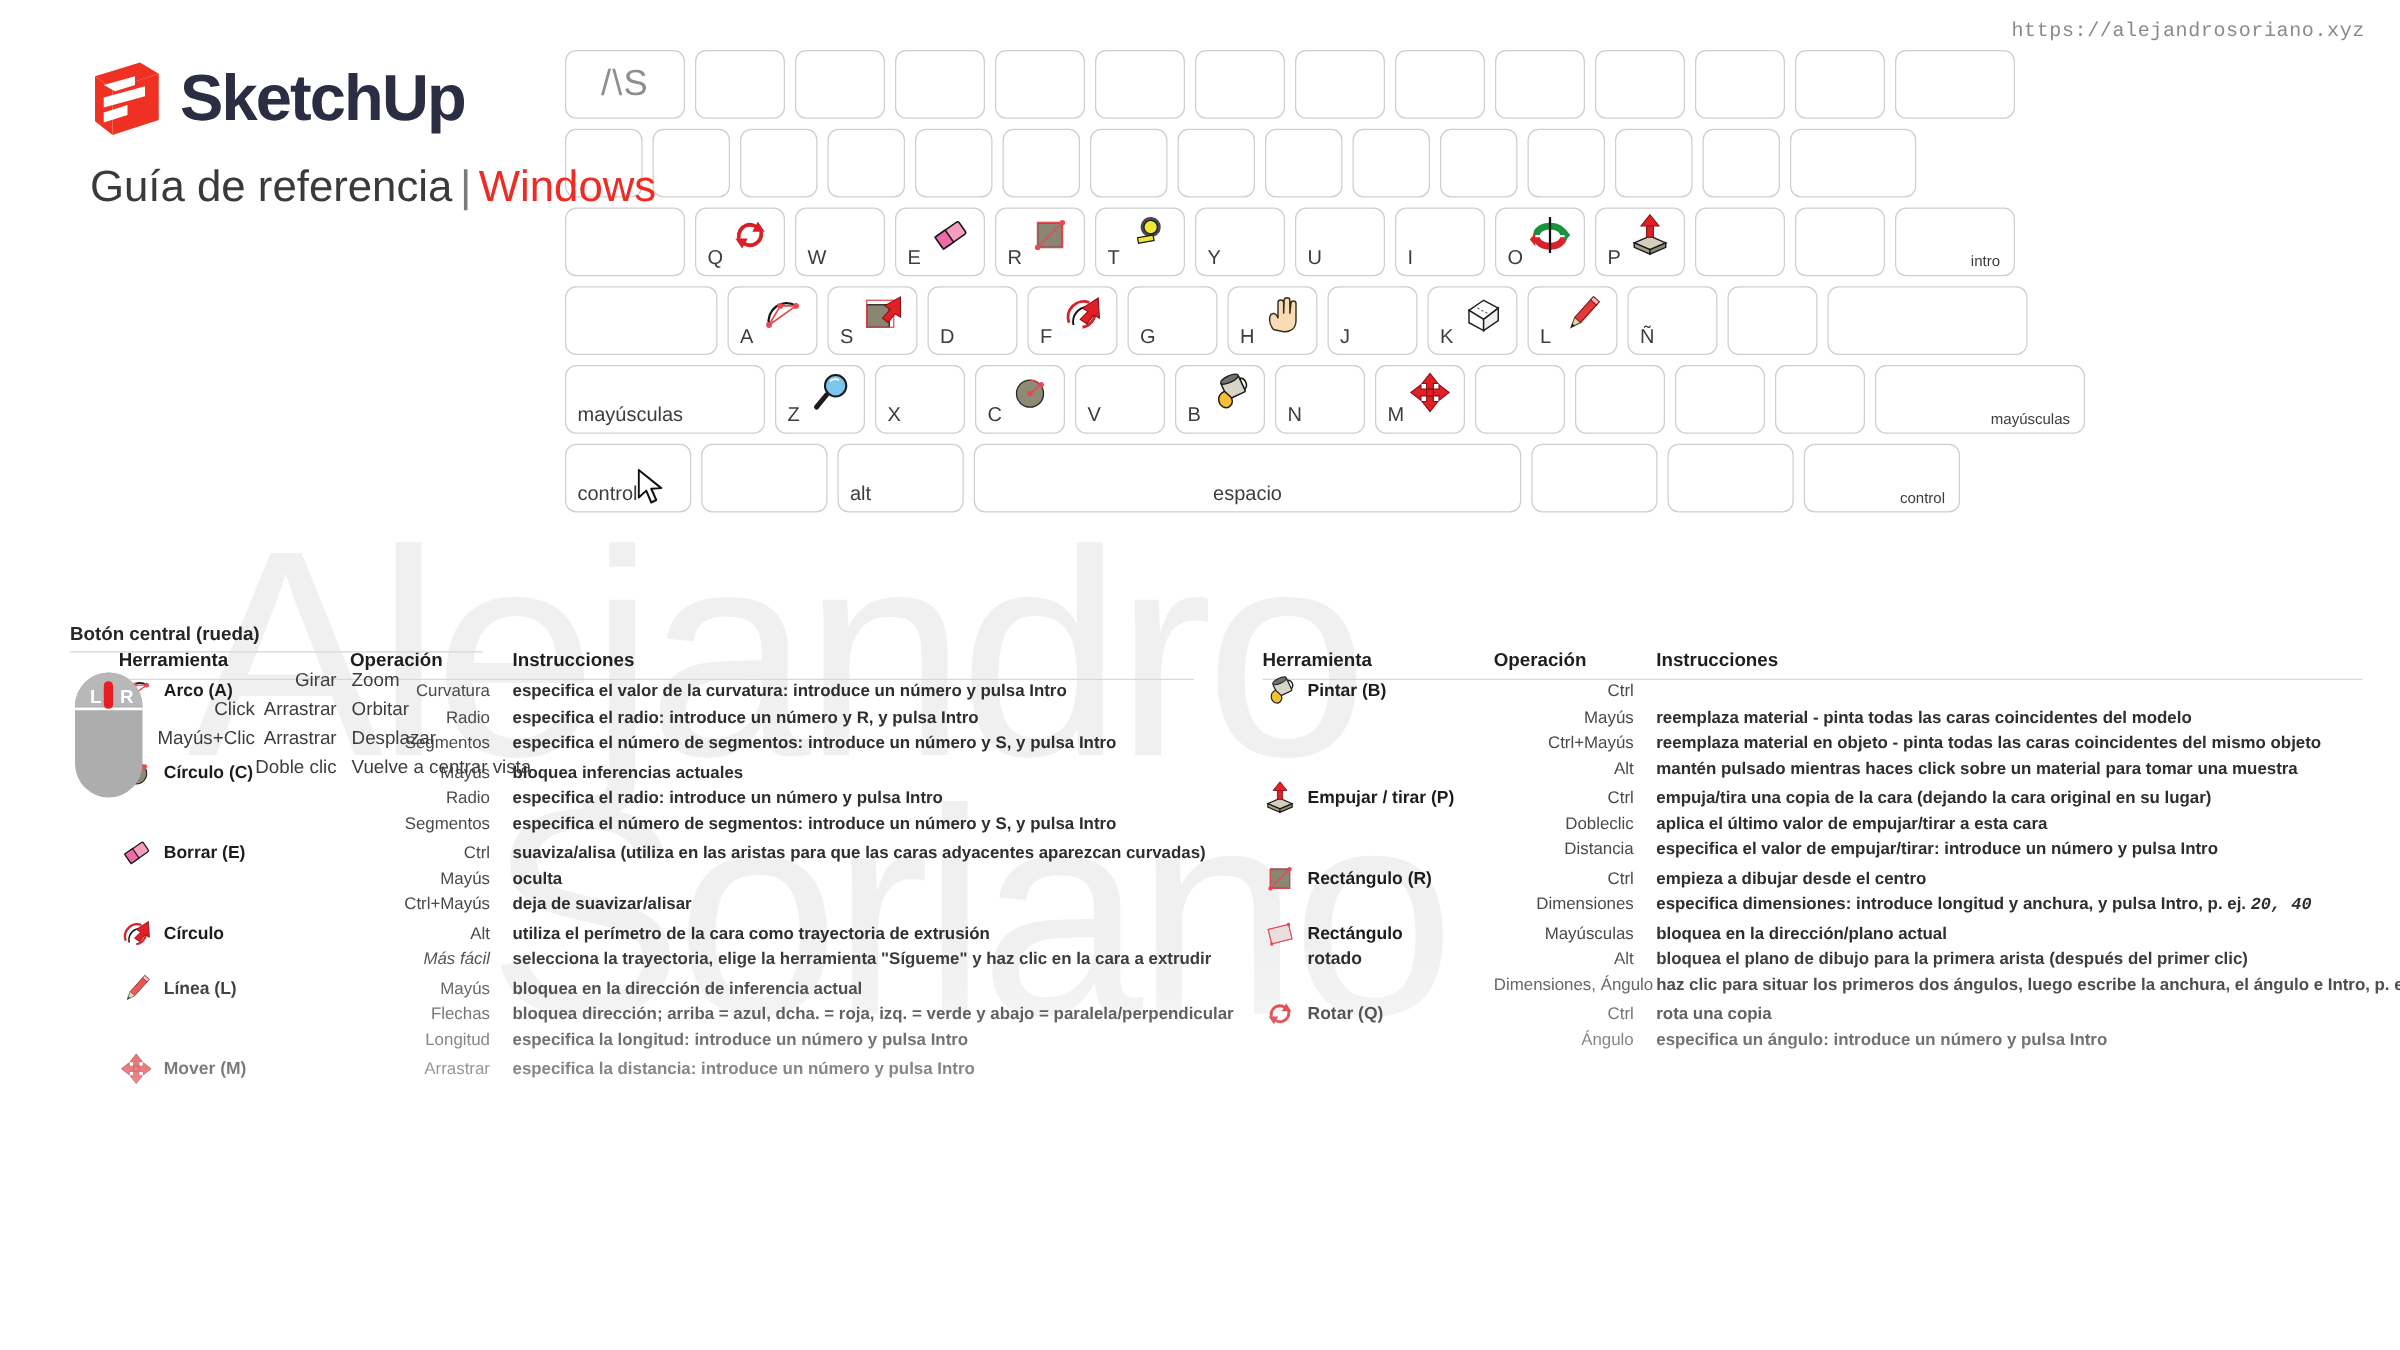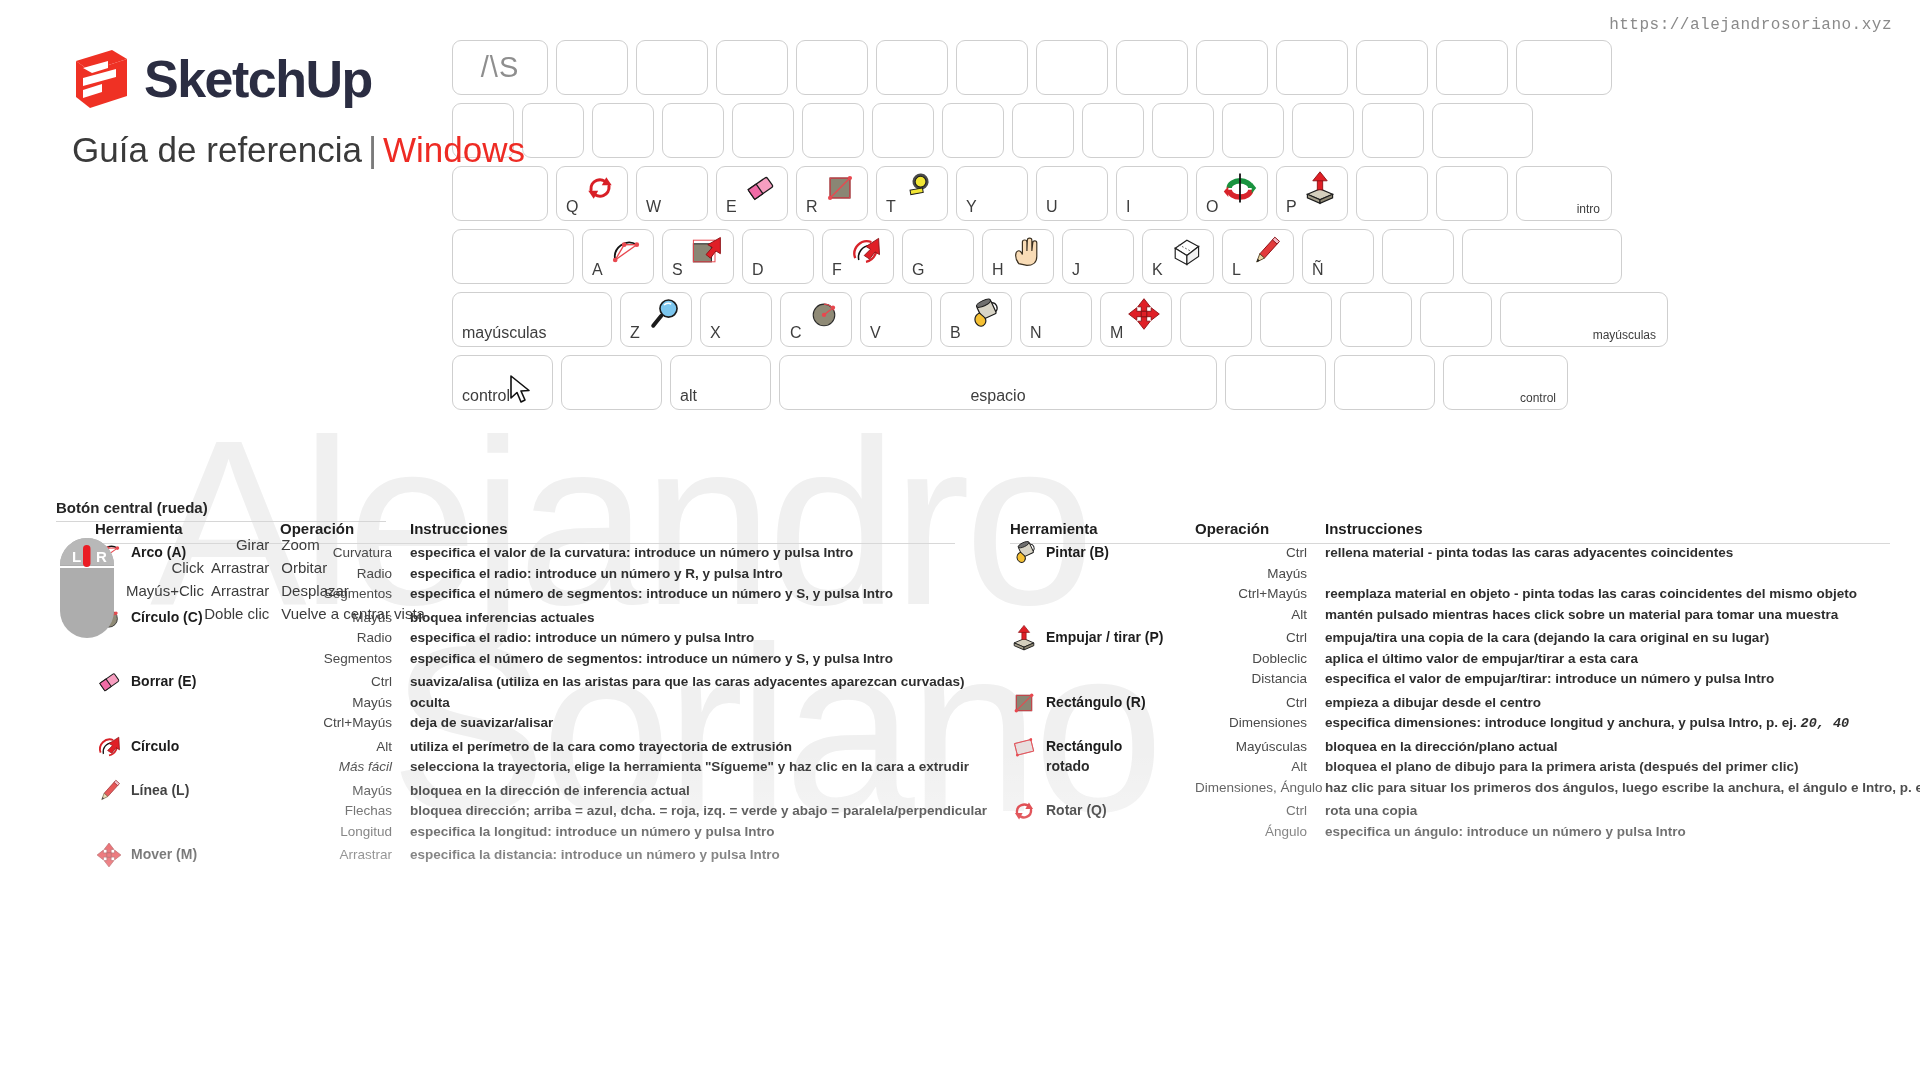--- a/index.html
+++ b/index.html
@@ -609,25 +609,25 @@
           <div class="trow">
             <span class="c-tool"><span class="ticon"><svg viewBox="0 0 40 40" width="28" height="28">
                   <g transform="rotate(-25 20 20)">
                     <rect x="16" y="9" width="17" height="16" rx="1.5" fill="#d8d4c6" stroke="#1b1b1b" stroke-width="1.4"></rect>
                     <ellipse cx="24.5" cy="9" rx="8.5" ry="3" fill="#6f6f6f" stroke="#1b1b1b" stroke-width="1.2"></ellipse>
                     <path d="M16 17 C8 17 6 24 9 29 C13 34 20 30 19 24 Z" fill="#f5c033" stroke="#1b1b1b" stroke-width="1.3"></path>
                     <path d="M33 12 A6 6 0 0 1 33 23" fill="none" stroke="#1b1b1b" stroke-width="1.4"></path>
                   </g>
                 </svg></span><span>Pintar (B)</span></span>
             <span class="c-op">Ctrl</span>
-            <span class="c-instr">rellena material - pinta todas las caras adyacentes coincidentes</span>
           </div>
           <div class="trow">
             <span class="c-tool"></span>
             <span class="c-op">Mayús</span>
+            <span class="c-instr">reemplaza material - pinta todas las caras coincidentes del modelo</span>
           </div>
           <div class="trow">
             <span class="c-tool"></span>
             <span class="c-op">Ctrl+Mayús</span>
             <span class="c-instr">reemplaza material en objeto - pinta todas las caras coincidentes del mismo objeto</span>
           </div>
           <div class="trow">
             <span class="c-tool"></span>
             <span class="c-op">Alt</span>
             <span class="c-instr">mantén pulsado mientras haces click sobre un material para tomar una muestra</span>

